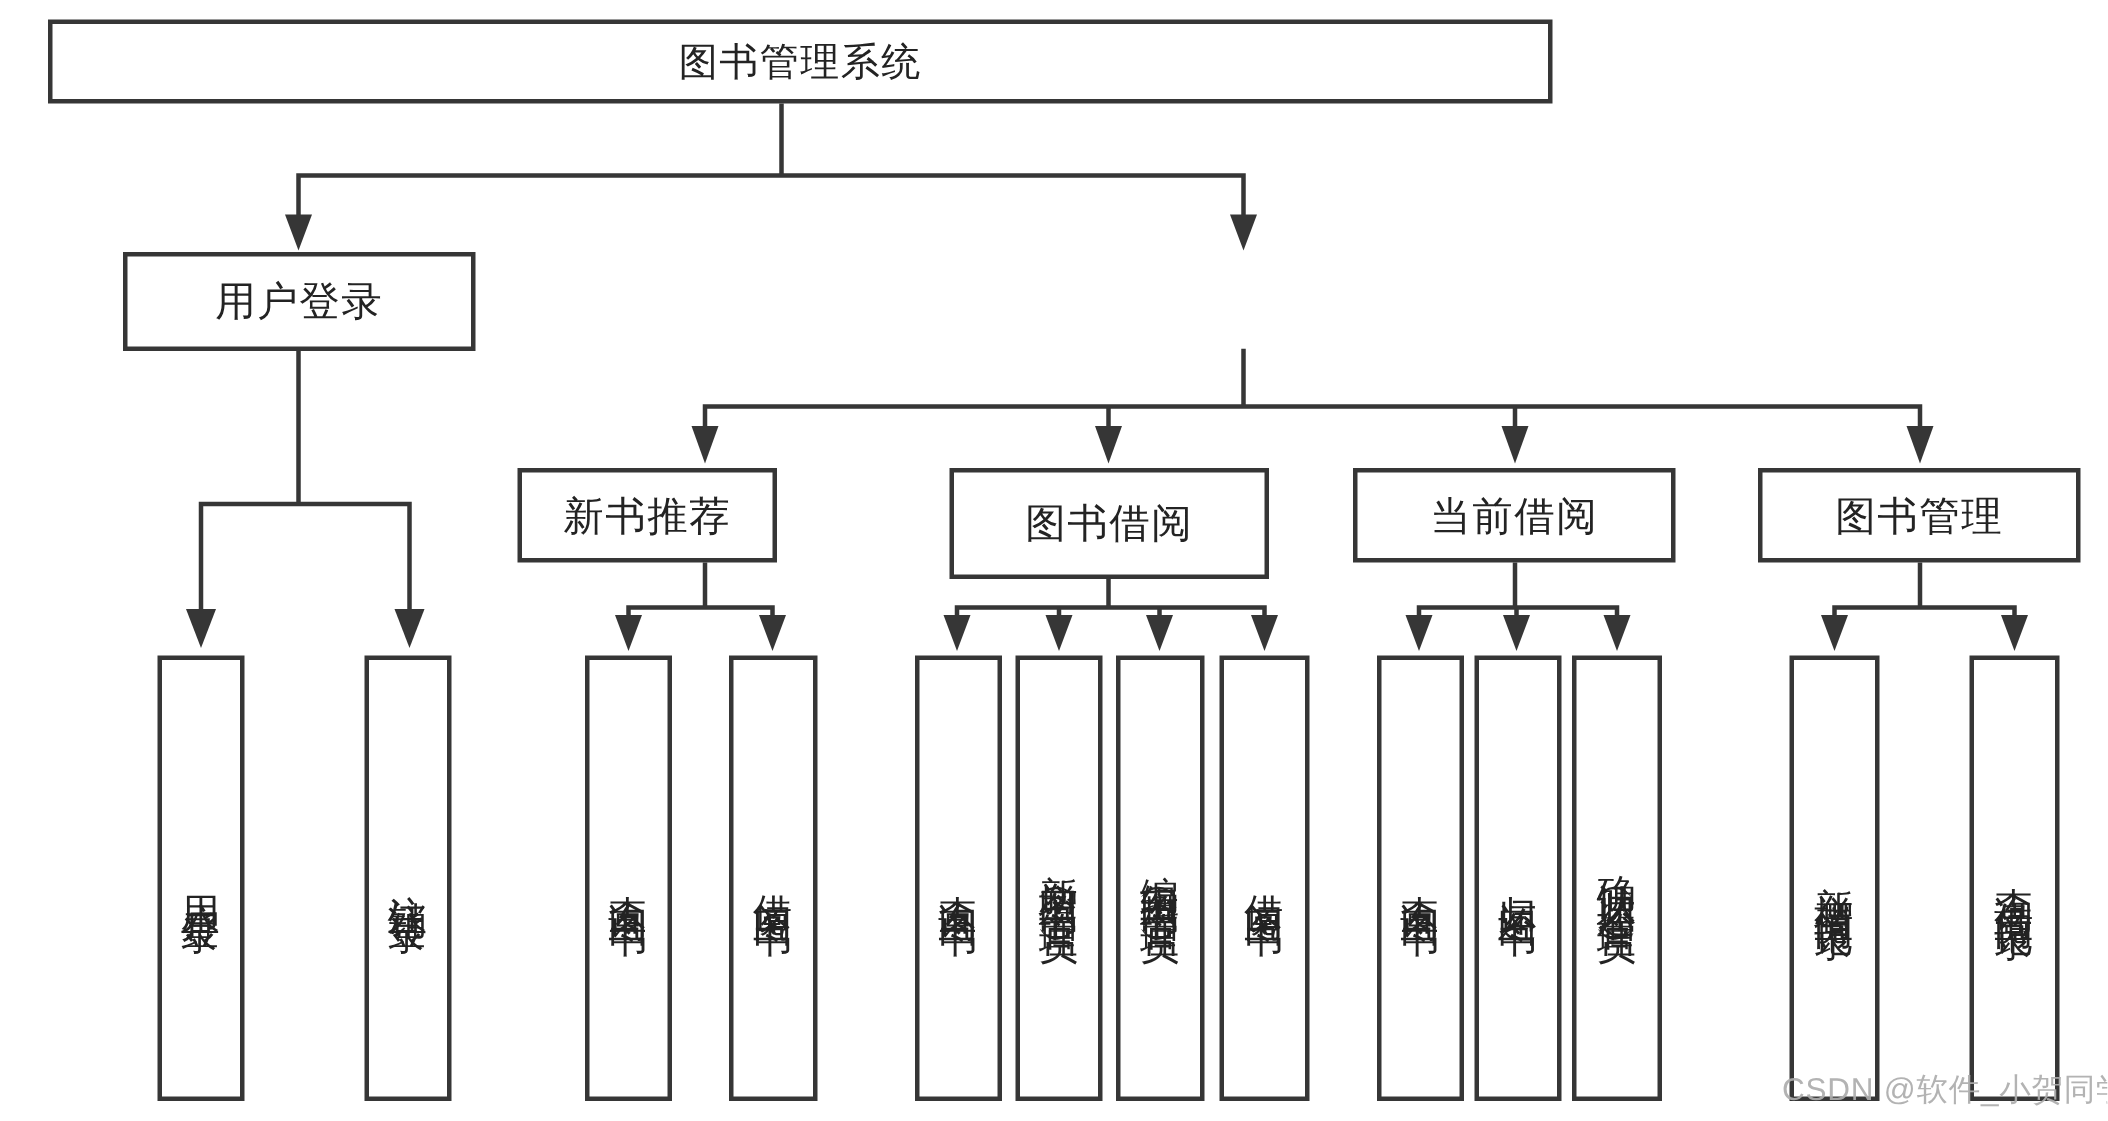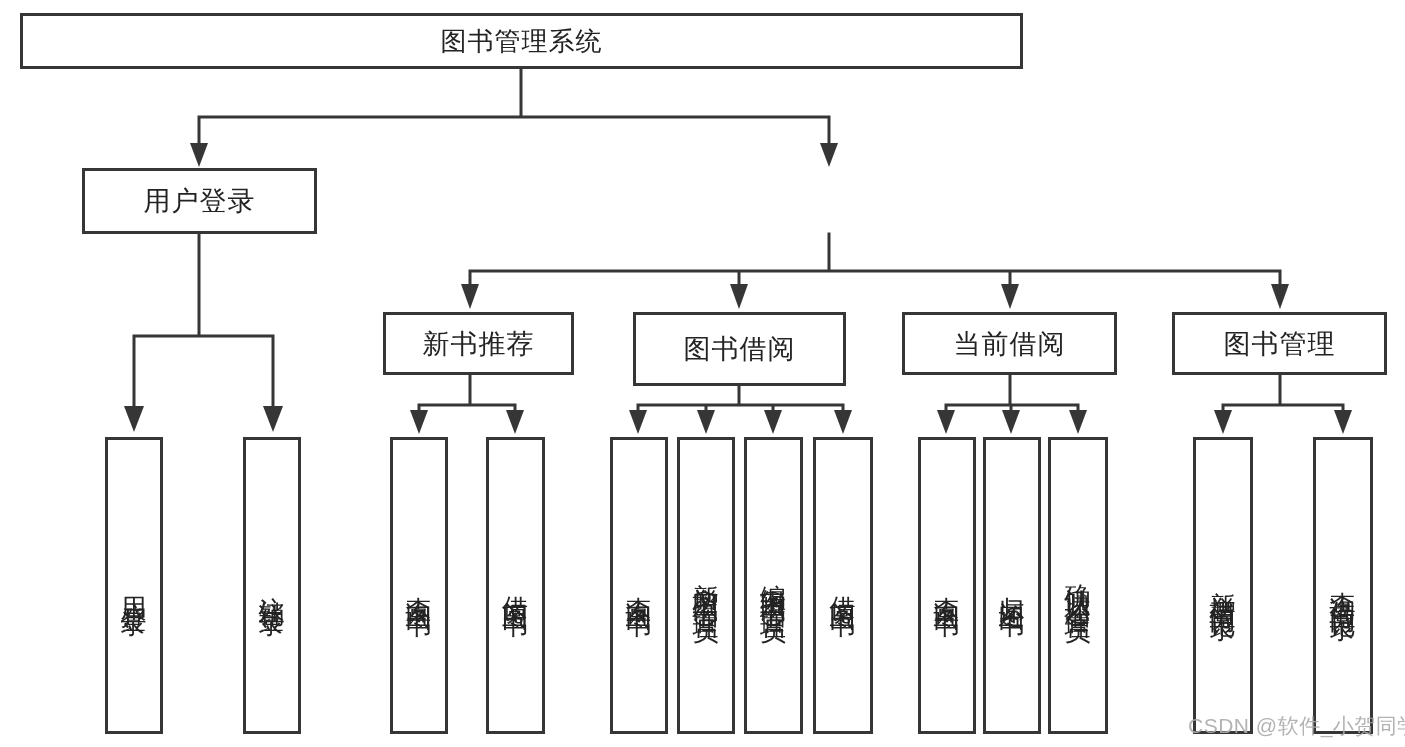--- a/index.html
+++ b/index.html
@@ -65,29 +65,29 @@
     <path d="M1010,375 V405 M946,405 H1078 M946,405 V412 M1011,405 V412 M1078,405 V412"></path>
     <polygon points="937,410 955,410 946,434"></polygon>
     <polygon points="1002,410 1020,410 1011,434"></polygon>
     <polygon points="1069,410 1087,410 1078,434"></polygon>
 
     <path d="M1280,375 V405 M1223,405 H1343 M1223,405 V412 M1343,405 V412"></path>
     <polygon points="1214,410 1232,410 1223,434"></polygon>
     <polygon points="1334,410 1352,410 1343,434"></polygon>
   </svg>
 
-  <div class="node h-node root-node" style="left:20px;top:13px;width:1003px;height:56px">
+  <div class="node h-node root-node" style="left:32px;top:13px;width:1003px;height:56px">
     <span>图书管理系统</span>
   </div>
 
   <div class="node h-node" style="left:82px;top:168px;width:235px;height:66px">
     <span>用户登录</span>
   </div>
 
-  <div class="node h-node" style="left:383px;top:312px;width:191px;height:63px">
+  <div class="node h-node" style="left:345px;top:312px;width:173px;height:63px">
     <span>新书推荐</span>
   </div>
   <div class="node h-node" style="left:633px;top:312px;width:213px;height:74px">
     <span>图书借阅</span>
   </div>
   <div class="node h-node" style="left:902px;top:312px;width:215px;height:63px">
     <span>当前借阅</span>
   </div>
   <div class="node h-node" style="left:1172px;top:312px;width:215px;height:63px">
     <span>图书管理</span>

